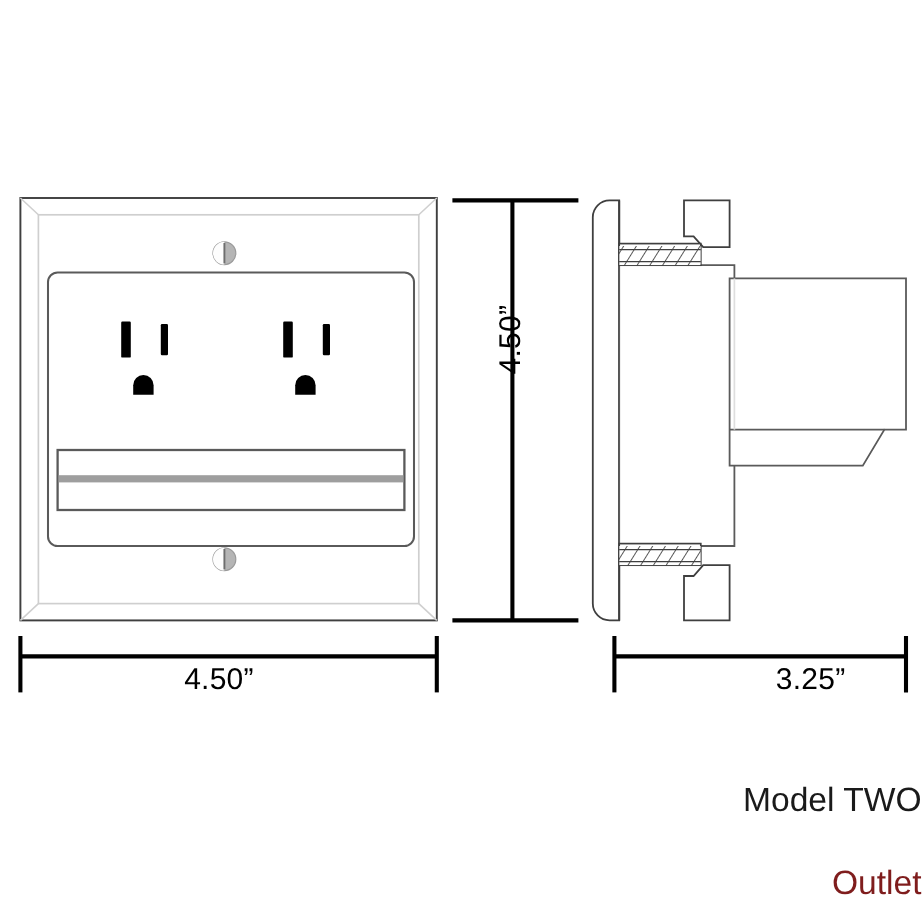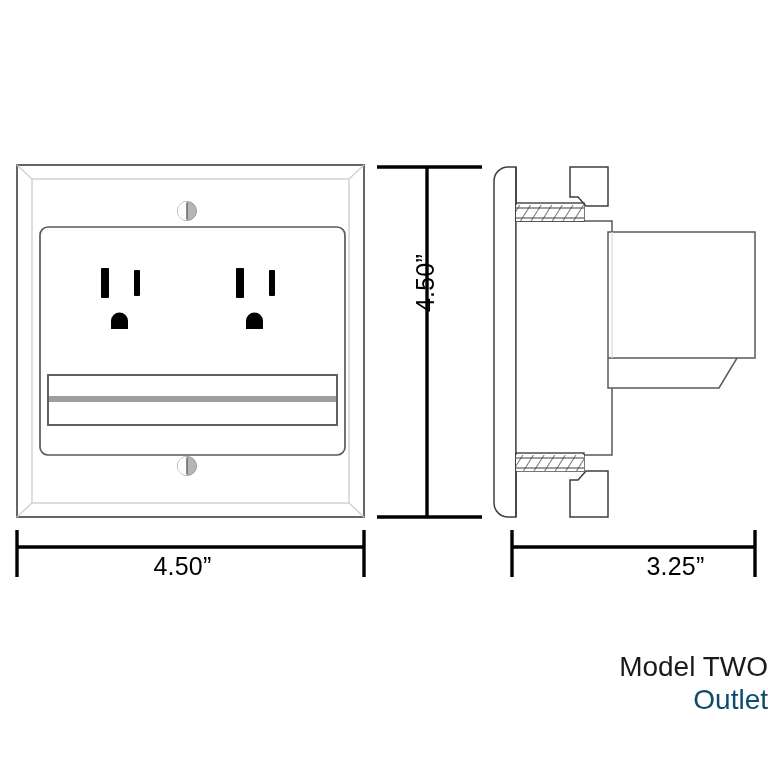--- a/index.html
+++ b/index.html
@@ -65,22 +65,23 @@
     text-align: right;
     line-height: 1.18;
   }
   #title-line-1 {
     font-size: 28px;
     color: #1a1a1a;
     display: block;
   }
   #title-line-2 {
     font-size: 28px;
-    color: #0c4a6e;
+    color: #7f1d1d;
     display: block;
+    margin-top: 36px;
   }
 </style>
 </head>
 <body>
 
 <div id="sheet">
 
   <svg id="drawing" viewBox="0 0 768 768" xmlns="http://www.w3.org/2000/svg">
 
     <defs>

